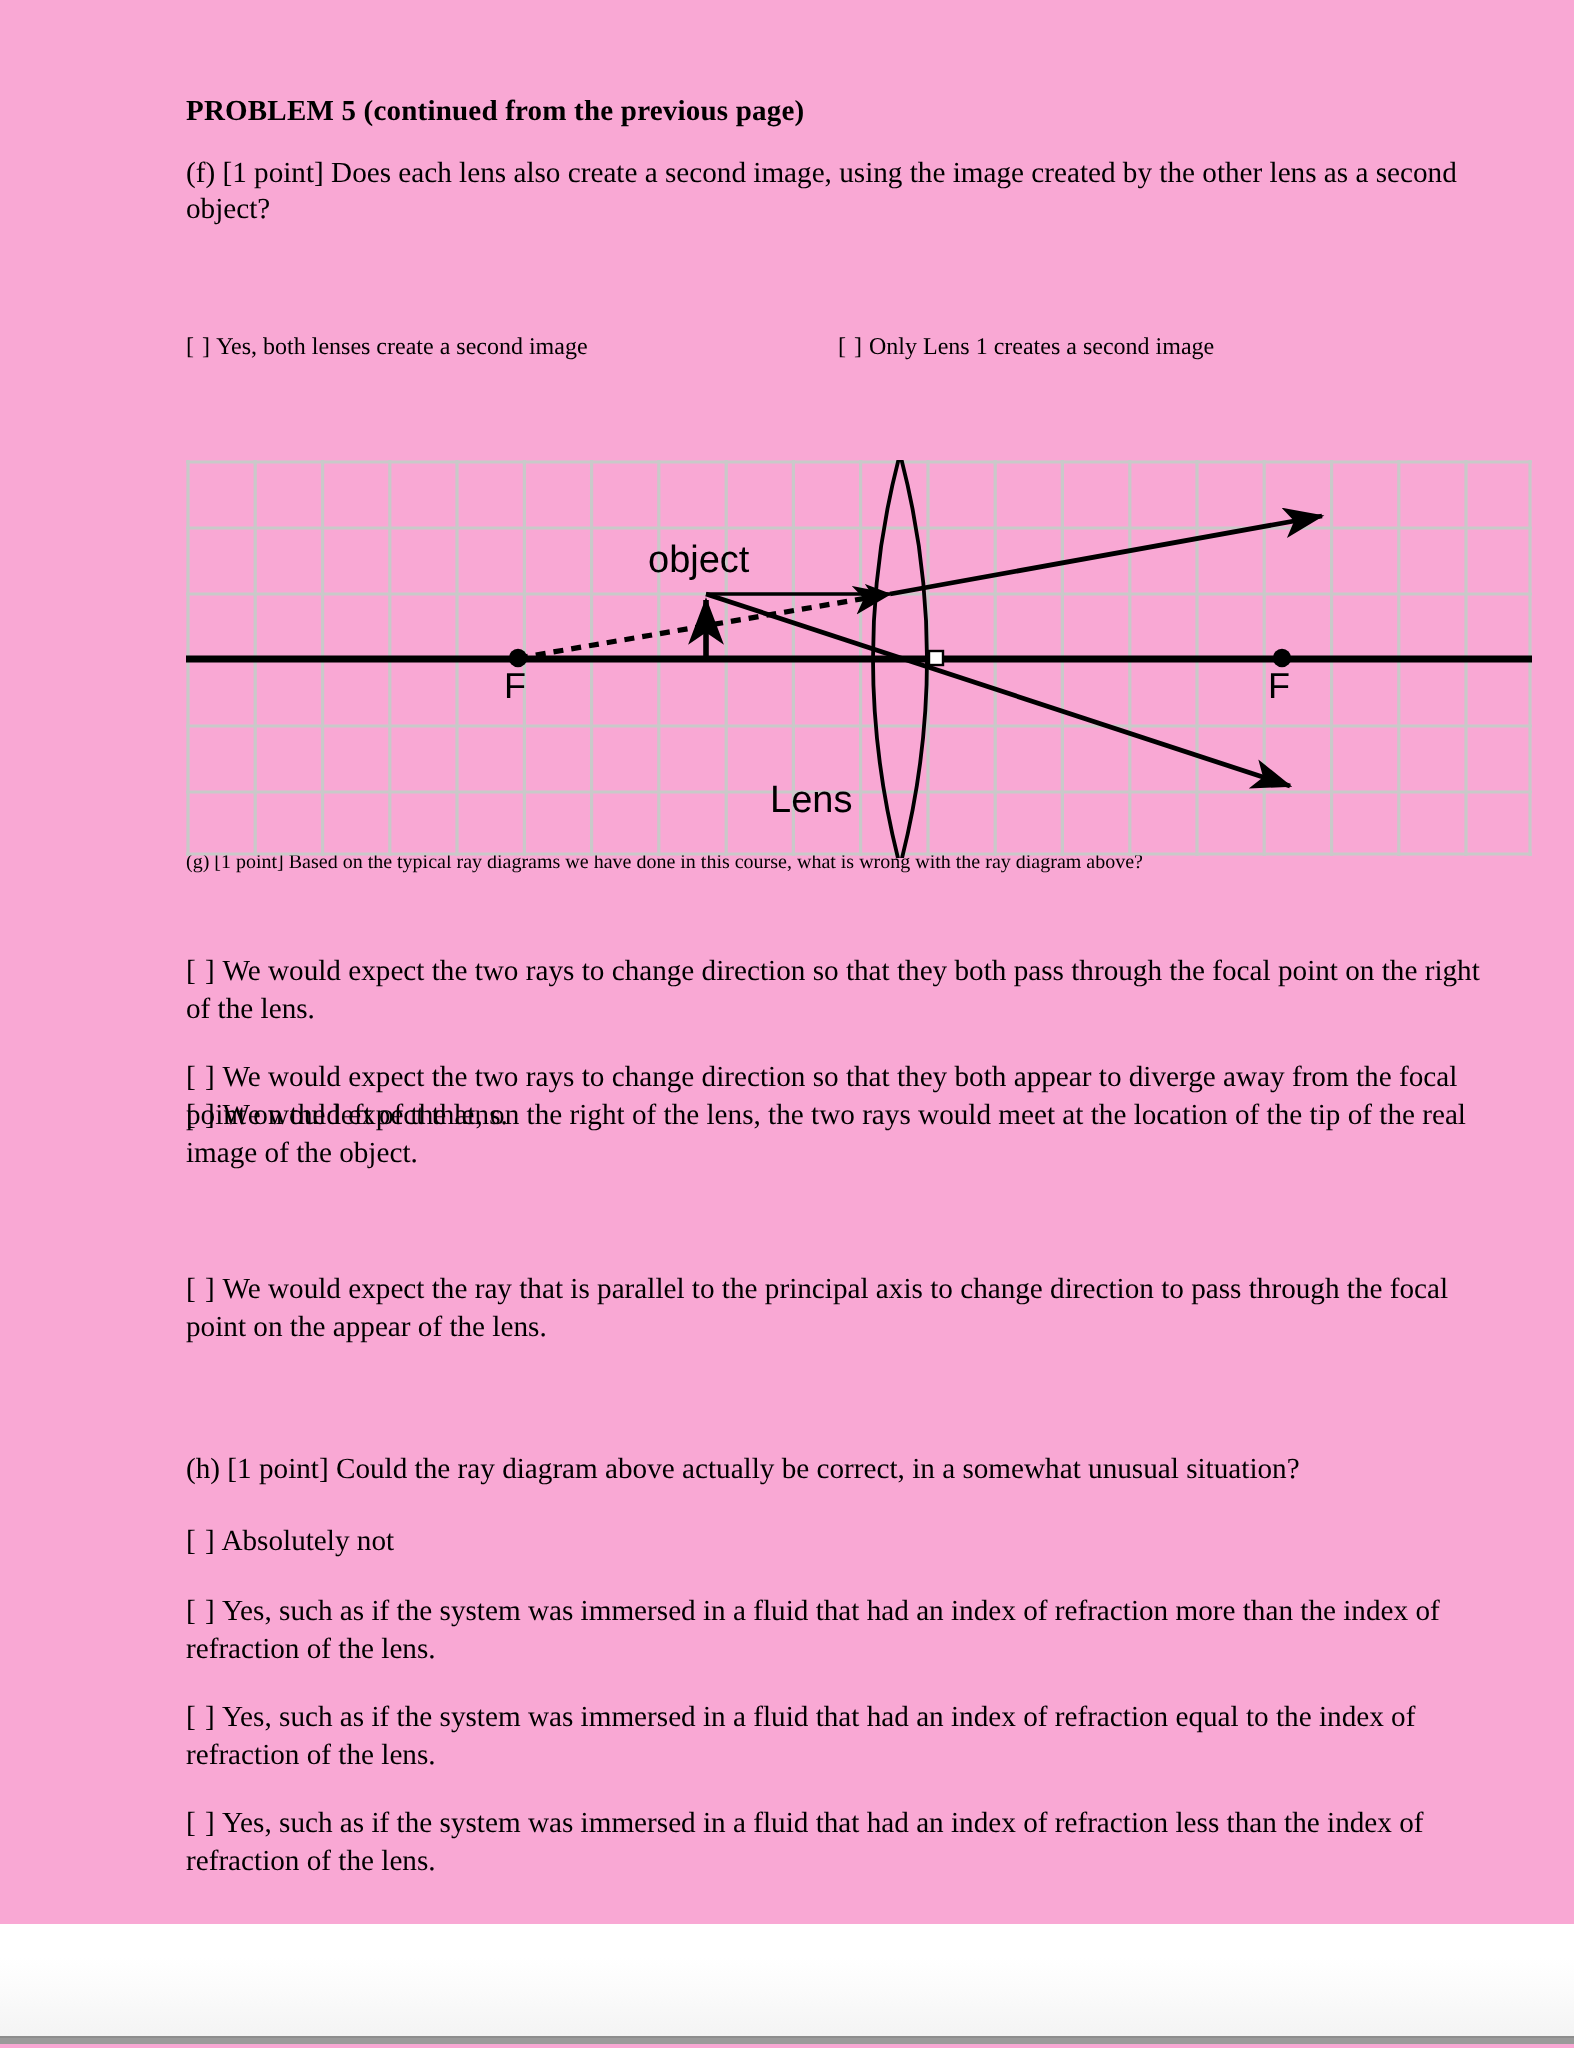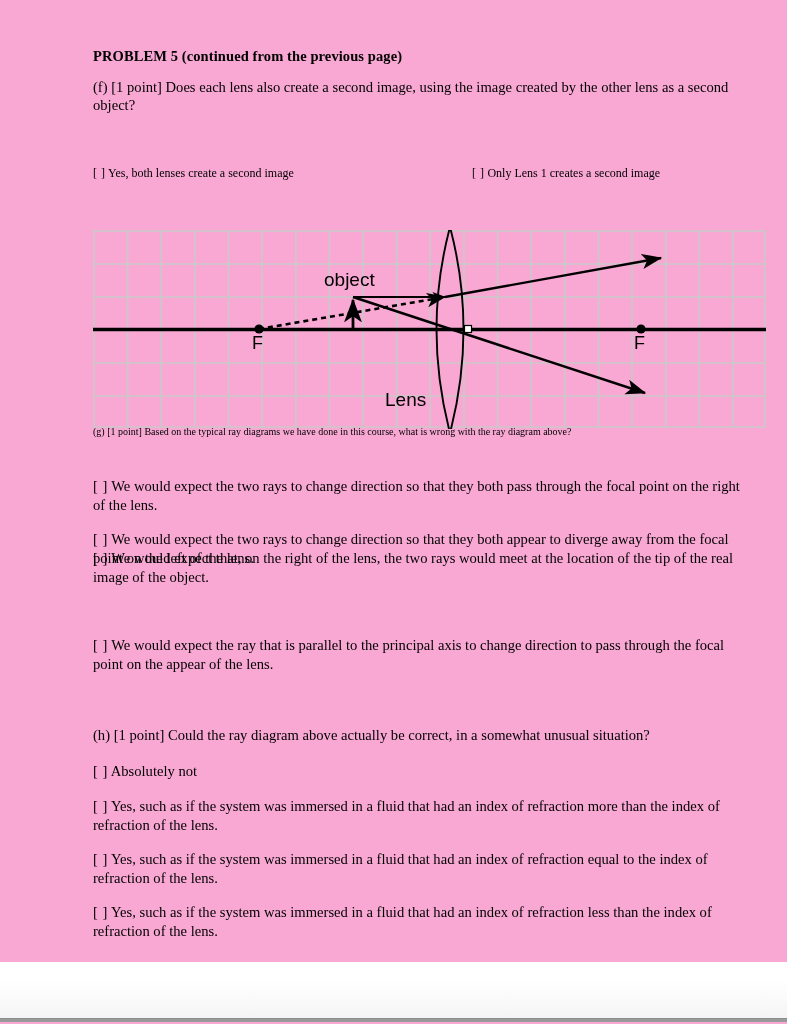--- a/index.html
+++ b/index.html
@@ -74,21 +74,21 @@
     top: 120px;
     width: 620px;
     font-size: 12px;
     line-height: 18.5px;
     margin-top: 44px;
   }
   .opt-row {
     display: flex;
   }
   .opt-col-a { width: 326px; flex: 0 0 326px; }
-  .opt-col-b { flex: 1 1 auto; text-align: center; }
+  .opt-col-b { flex: 1 1 auto; }
   .cb { letter-spacing: 0.5px; }
 
   
   .diagram {
     position: absolute;
     left: 93px;
     top: 190px;
     width: 743px;
     height: 199px;
     margin-top: 40px;

